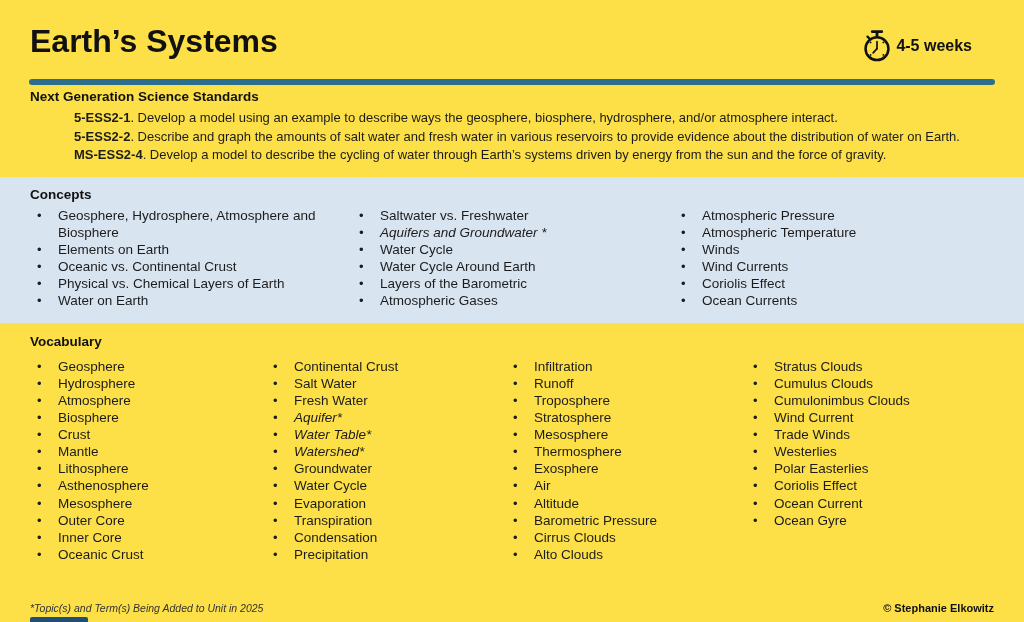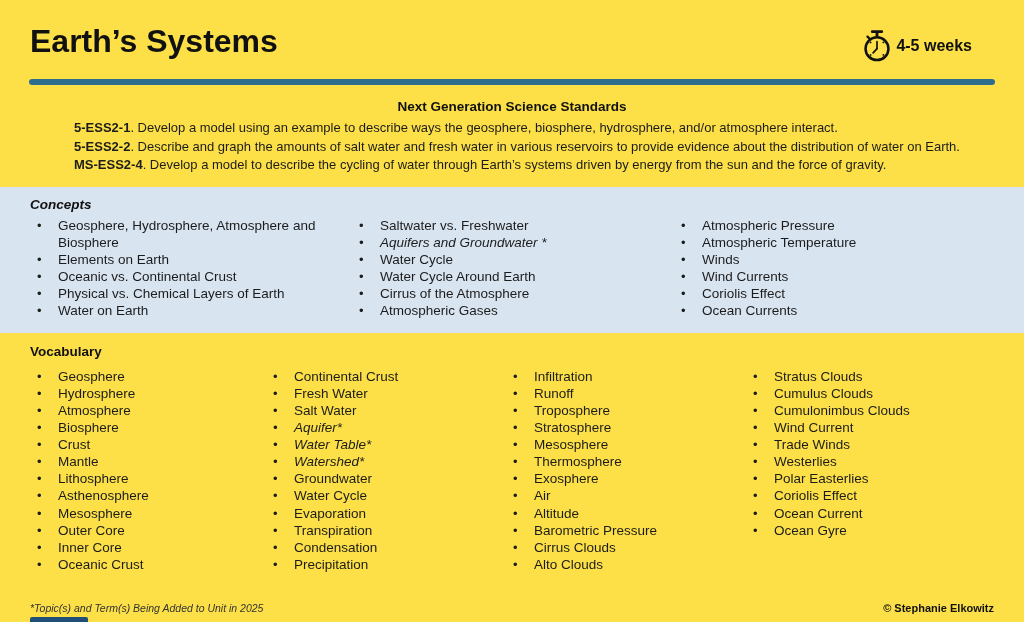--- a/index.html
+++ b/index.html
@@ -36,31 +36,31 @@
   
   .divider {
     height: 6px;
     margin: 0 29px;
     background: var(--divider-teal, #2b6e8e);
     border-radius: 3px;
   }
   
   .standards { margin: 0 30px; }
   .section-heading { font-size: 13.5px; font-weight: 700; color: #111; }
-  .standards .section-heading { margin: 14px 0 5px 0; text-align: center; }
+  .standards .section-heading { margin: 4px 0 5px 0; }
   .standard { font-size: 13px; line-height: 18.6px; color: #1c1c1c; margin-left: 44px; }
   .standard b { font-weight: 700; }
   
   .concepts {
     margin-top: 12px;
     background: var(--concepts-bg, #d9e4f1);
     padding: 10px 30px 14px 30px;
     min-height: 142px;
   }
-  .concepts .section-heading { margin-bottom: 5px; font-style: italic; }
+  .concepts .section-heading { margin-bottom: 5px; }
   .columns { display: flex; }
   .bullet-list { list-style: none; }
   .bullet-list li {
     position: relative;
     padding-left: 28px;
     padding-right: 10px;
     font-size: 13.5px;
     line-height: 17px;
     color: #1c1c1c;
   }
@@ -152,21 +152,21 @@
           <li>Elements on Earth</li>
           <li>Oceanic vs. Continental Crust</li>
           <li>Physical vs. Chemical Layers of Earth</li>
           <li>Water on Earth</li>
         </ul>
         <ul class="bullet-list concepts-col">
           <li>Saltwater vs. Freshwater</li>
           <li class="italic">Aquifers and Groundwater *</li>
           <li>Water Cycle</li>
           <li>Water Cycle Around Earth</li>
-          <li>Cirrus of the Atmosphere</li>
+          <li>Layers of the Barometric</li>
           <li>Atmospheric Gases</li>
         </ul>
         <ul class="bullet-list concepts-col">
           <li>Atmospheric Pressure</li>
           <li>Atmospheric Temperature</li>
           <li>Winds</li>
           <li>Wind Currents</li>
           <li>Coriolis Effect</li>
           <li>Ocean Currents</li>
         </ul>
@@ -185,22 +185,22 @@
           <li>Mantle</li>
           <li>Lithosphere</li>
           <li>Asthenosphere</li>
           <li>Mesosphere</li>
           <li>Outer Core</li>
           <li>Inner Core</li>
           <li>Oceanic Crust</li>
         </ul>
         <ul class="bullet-list vocab-col">
           <li>Continental Crust</li>
+          <li>Salt Water</li>
           <li>Fresh Water</li>
-          <li>Salt Water</li>
           <li class="italic">Aquifer*</li>
           <li class="italic">Water Table*</li>
           <li class="italic">Watershed*</li>
           <li>Groundwater</li>
           <li>Water Cycle</li>
           <li>Evaporation</li>
           <li>Transpiration</li>
           <li>Condensation</li>
           <li>Precipitation</li>
         </ul>

